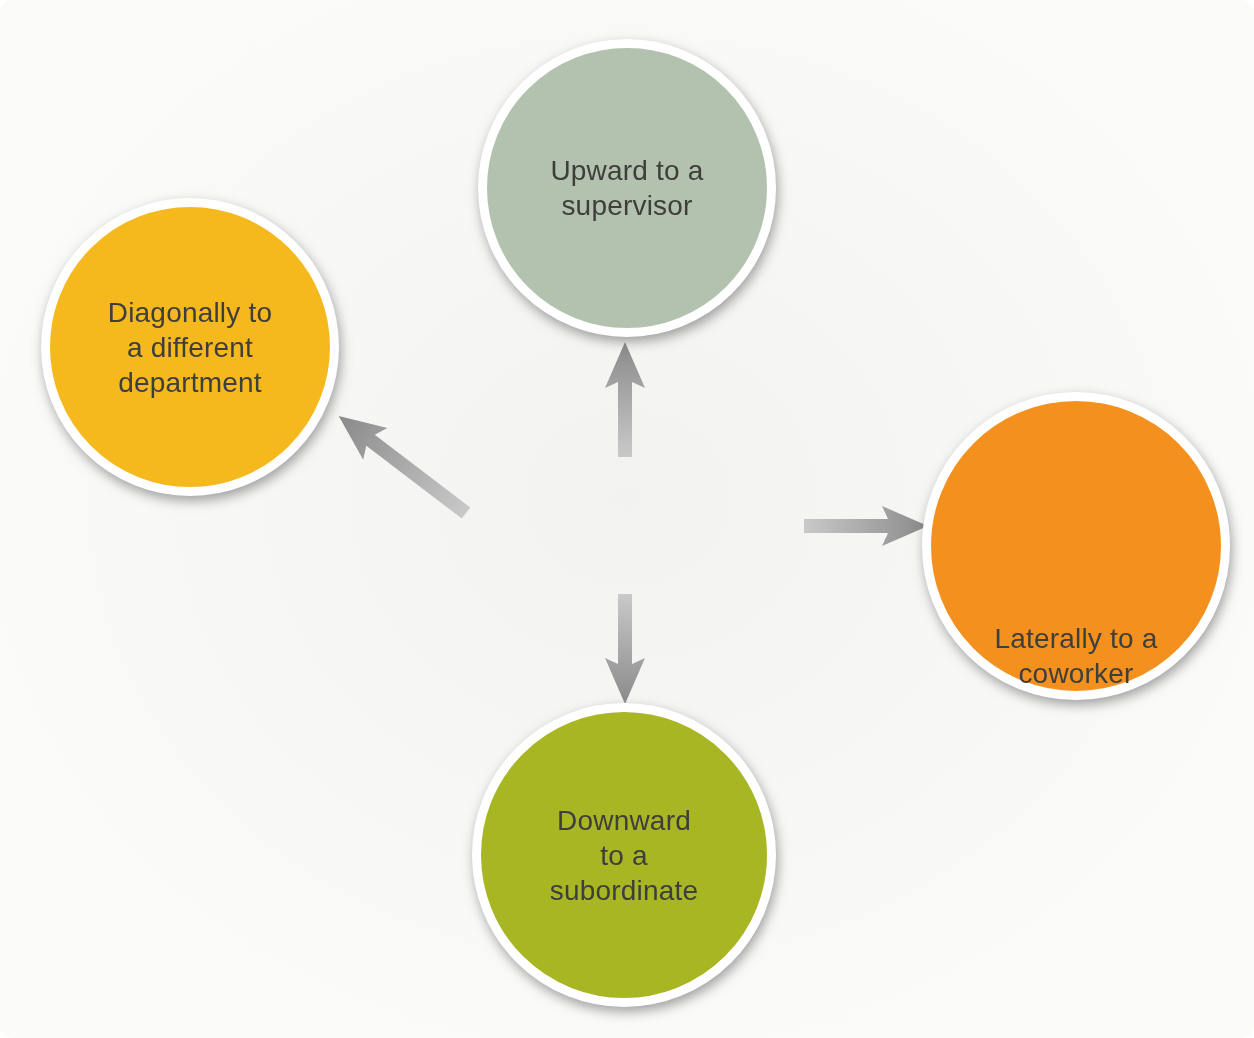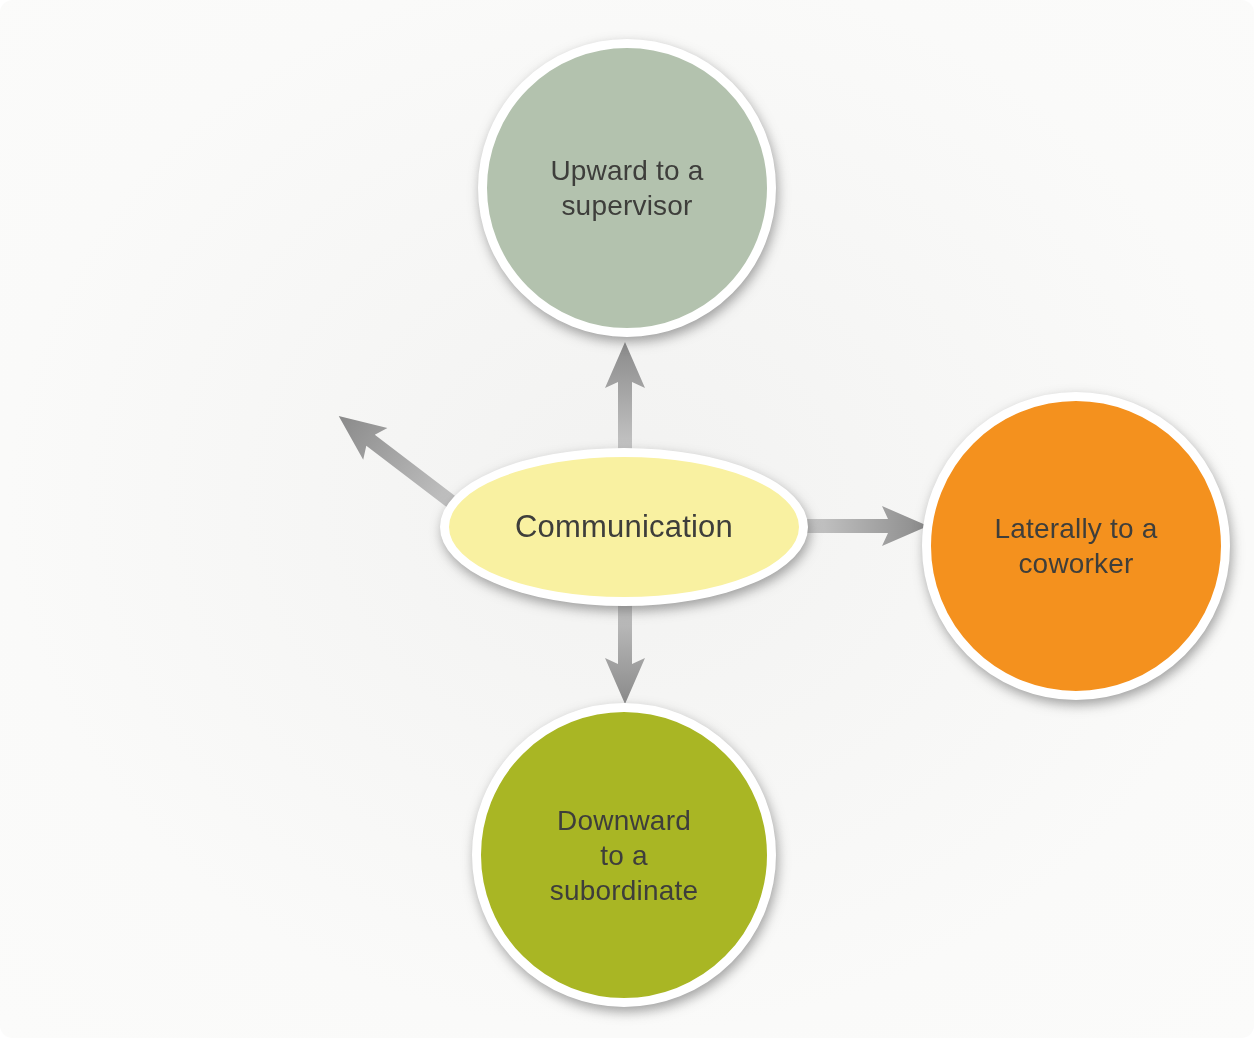--- a/index.html
+++ b/index.html
@@ -93,29 +93,31 @@
     <g transform="translate(466,513) rotate(-142.7)">
       <polygon fill="url(#gradDiag)" points="0,-7 120,-7 114,-20 160,0 114,20 120,7 0,7"></polygon>
     </g>
   </svg>
 
   <div class="node node-up" style="background-color: rgb(179, 194, 174);">
     <span class="label">Upward to a
 supervisor</span>
   </div>
 
+  <div class="node node-diagonal" style="background-color: rgb(246, 185, 29);">
+    <span class="label">Diagonally to
+a different
+department</span>
+  </div>
 
-  <div class="node node-lateral" style="background-color: rgb(244, 145, 30);">
+  <div class="node node-lateral" style="background-color: rgb(244, 145, 30); align-items: flex-end;">
     <span class="label">Laterally to a
 coworker</span>
   </div>
 
   <div class="node node-down" style="background-color: rgb(169, 182, 36); justify-content: center;">
     <span class="label">Downward
 to a
 subordinate</span>
   </div>
 
-  <div class="node node-center" style="background-color: rgb(249, 241, 161);">
-    <span class="label">Communication</span>
-  </div>
 
 </div>
 
 </body></html>

